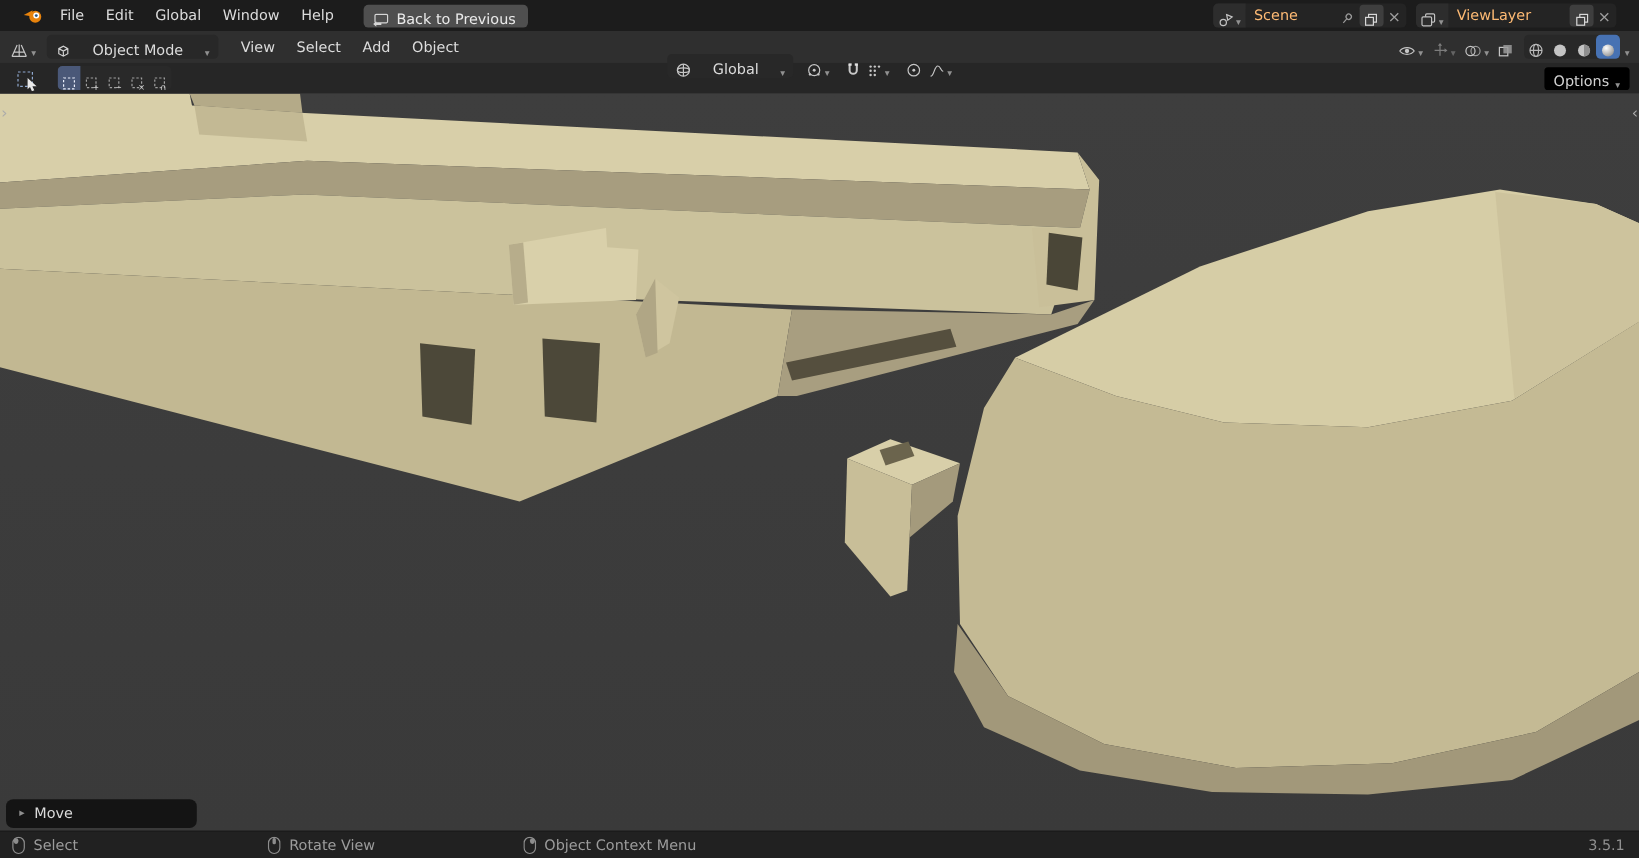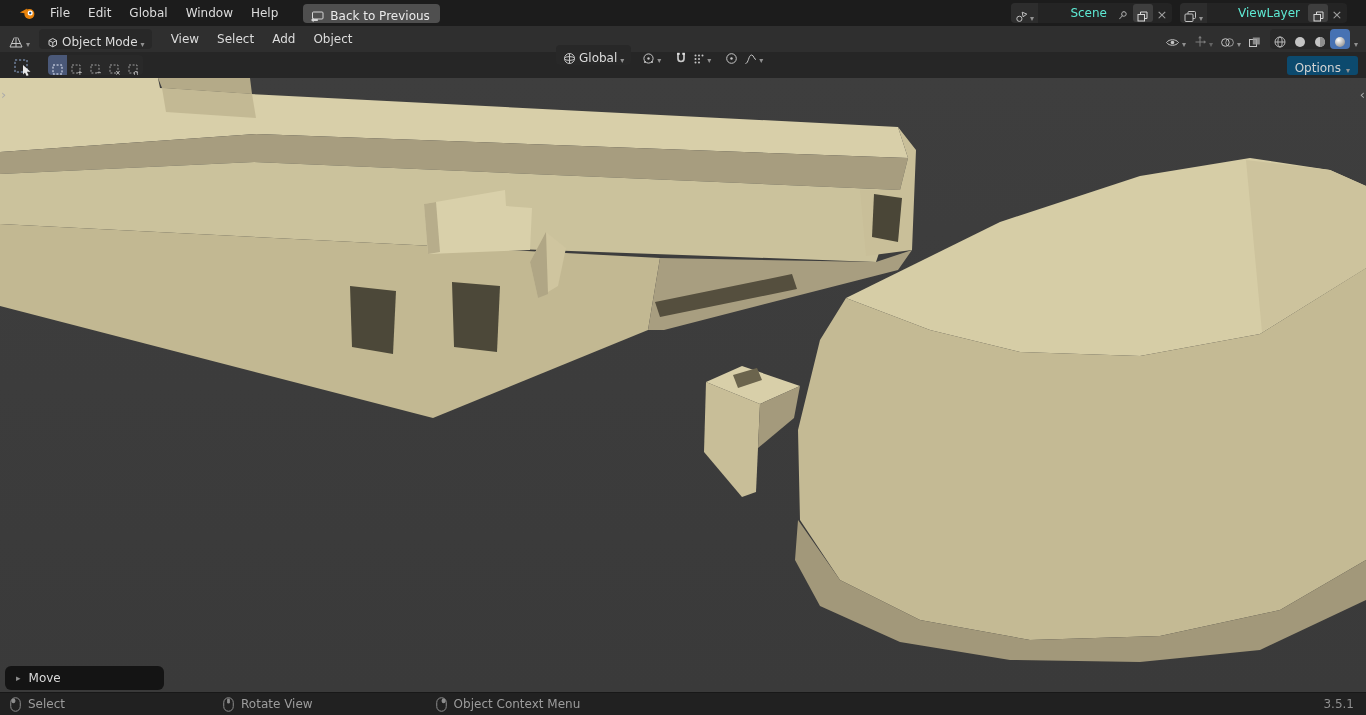--- a/index.html
+++ b/index.html
@@ -14,47 +14,47 @@
   svg { display:block; }
 
   
   .topbar { height:26px; background:#1c1c1c; display:flex; align-items:center; padding:0 17px; }
   .logo-btn { padding:0 4px 0 2px; }
   .menu { padding:0 9px; line-height:26px; color:#dcdcdc; white-space:nowrap; }
   .btn-back { gap:6px; background:#4f4f4f; border-radius:4px; height:19px; padding:0 10px 0 7px; margin-left:16px; color:#eaeaea; }
   .top-right { margin-left:auto; display:flex; align-items:center; gap:8px; padding-right:2px; }
   .id-widget { display:flex; align-items:center; background:#242424; border-radius:4px; height:20px; padding-right:2px; }
   .id-browse { background:#2d2d2d; border-radius:4px 0 0 4px; height:20px; padding:0 4px; gap:2px; }
-  .id-name { padding:0 7px; color:#5eead4; white-space:nowrap; overflow:hidden;text-align:right; }
+  .id-name { padding:0 7px; color:#fdba74; white-space:nowrap; overflow:hidden; }
   .w-scene { width:76px; } .w-layer { width:100px; }
   .id-icon-btn { width:18px; height:18px; justify-content:center; }
   .id-new { background:#3e3e3e; border-radius:3px; width:20px; height:18px; justify-content:center; margin:0 1px; }
   .id-x { width:16px; height:18px; justify-content:center; color:#9f9f9f; font-size:13px; }
   .arrow { color:#919191; font-size:8px; line-height:1; }
 
   
   .vheader { height:26px; background:#2f2f2f; display:flex; align-items:center; padding:0 5px; position:relative; }
   .icon-btn { height:20px; padding:0 3px; gap:2px; border-radius:4px; color:#c6c6c6; }
-  .dd { background:#282828; border-radius:4px; height:20px; gap:3px; padding:0 7px; margin-left:6px; color:#dcdcdc; }
+  .dd { background:#282828; border-radius:4px; height:20px; gap:18px; padding:0 7px; margin-left:6px; color:#dcdcdc; }
   .hmenus { display:flex; margin-left:10px; }
   .center-cluster { position:absolute; left:556px; top:19px; display:flex; align-items:center; }
   .right-cluster { margin-left:auto; display:flex; align-items:center; gap:1px; }
   .faded { opacity:.55; }
   .gap-l { margin-left:8px; }
   .shading-group { display:flex; background:#282828; border-radius:4px; margin-left:5px; }
   .shade-btn { width:20px; height:20px; justify-content:center; border-radius:4px; }
   .shade-btn.active { background:#4772b3; }
 
   
   .toolsbar { height:26px; background:#262626; display:flex; align-items:center; padding:0 8px; }
   .tool-btn { margin-left:4px; height:22px; padding:0 2px; }
   .seg-group { display:flex; margin-left:12px; border-radius:4px; overflow:hidden; background:#292929; }
   .seg { width:19px; height:20px; justify-content:center; }
   .seg.active { background:#4a5878; }
-  .options-btn { margin-left:auto; gap:5px; background:#0c4a6e; border-radius:3px; height:19px; padding:0 8px; color:#d2d2d2; }
+  .options-btn { margin-left:auto; gap:5px; background:#000000; border-radius:3px; height:19px; padding:0 8px; color:#d2d2d2; }
 
   
   .viewport { position:relative; width:1366px; height:614px; background:linear-gradient(#3e3e3e,#3a3a3a); overflow:hidden; }
   .scene { width:1366px; height:614px; }
   .edge-arrow { position:absolute; top:10px; color:#ababab; font-size:13px; line-height:1; }
   .left-arrow { left:1px; } .right-arrow { right:1px; }
   .op-panel { position:absolute; left:5px; bottom:2px; width:159px; height:24px; background:rgba(17,17,17,.92); border-radius:6px; display:flex; align-items:center; gap:8px; padding:0 11px; color:#dadada; }
   .op-caret { color:#8f8f8f; font-size:9px; }
 
   

